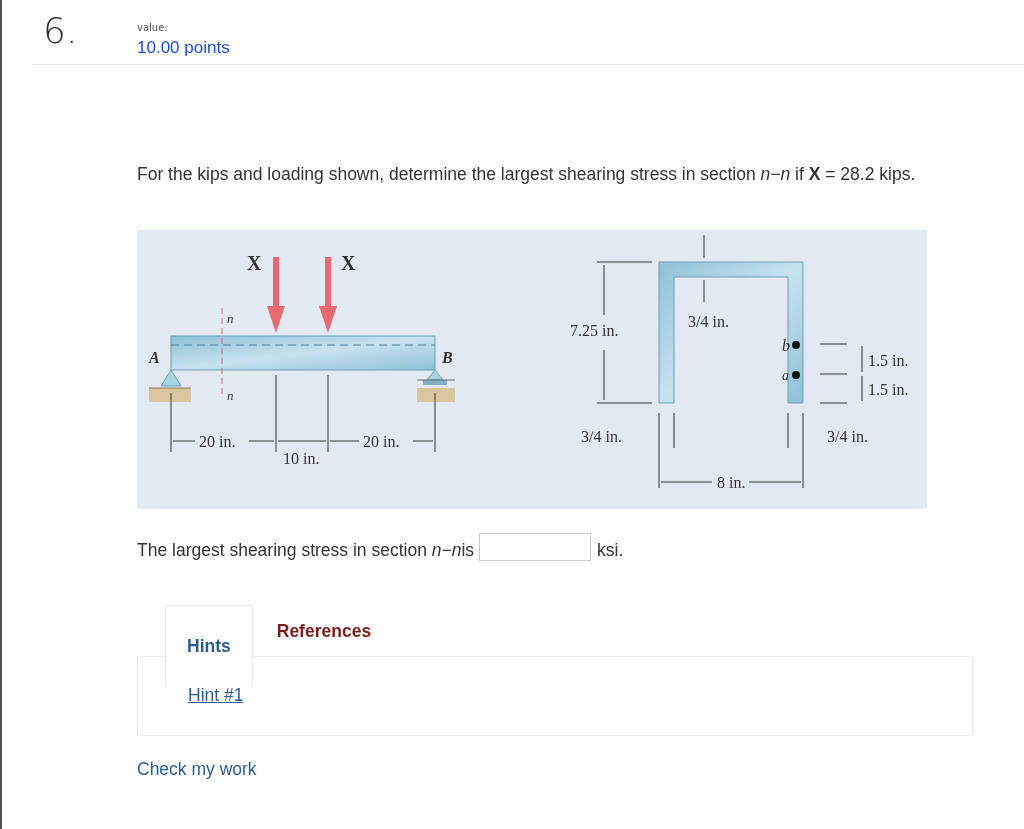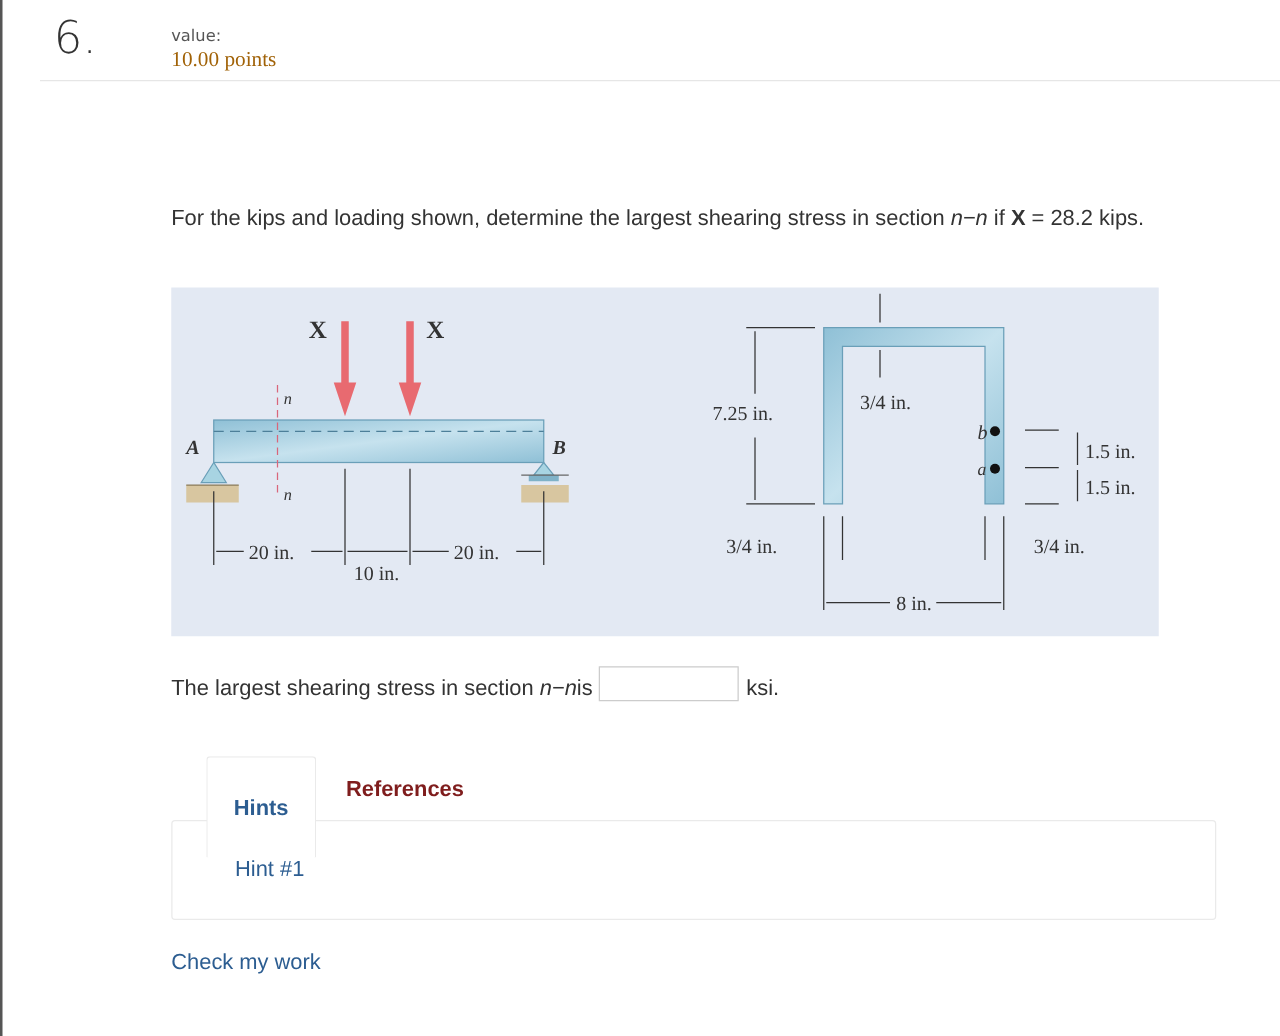--- a/index.html
+++ b/index.html
@@ -2,36 +2,36 @@
 <html><head>
   <meta charset="utf-8">
   <style>
     html, body { margin: 0; padding: 0; background: #ffffff; }
     body {
       width: 1024px; height: 829px; position: relative; overflow: hidden;
       font-family: "Liberation Sans", sans-serif; color: #333333;
     }
     .left-rule { position: absolute; left: 0; top: 0; width: 2px; height: 829px; background: #555555; }
     .q-number { position: absolute; left: 43px; top: 10px; font-size: 36px; color: #333; font-family: "DejaVu Sans", sans-serif; font-weight: 300; }
-    .value-label { position: absolute; left: 137px; top: 22px; font-size: 13px; color: #555; font-family: "DejaVu Sans", sans-serif; }
-    .points { position: absolute; left: 137px; top: 38px; font-size: 17px; color: #a16207; font-family: Liberation Serif, serif; }
+    .value-label { position: absolute; left: 137px; top: 22px; font-size: 10px; color: #555; font-family: "DejaVu Sans", sans-serif; }
+    .points { position: absolute; left: 137px; top: 38px; font-size: 17px; color: #1d4ed8; font-family: Liberation Sans, sans-serif; }
     .header-rule { position: absolute; left: 32px; top: 64px; width: 992px; height: 1px; background: #e6e6e6; }
     .prompt { position: absolute; left: 137px; top: 163px; font-size: 17.5px; line-height: 22px; color: #333; white-space: nowrap; }
     .prompt i { font-style: italic; }
     .prompt b { font-weight: bold; }
     .figure { position: absolute; left: 137px; top: 230px; width: 790px; height: 279px; background: #e3e9f3; }
     .figure svg { position: absolute; left: 0; top: 0; }
     .answer-line { position: absolute; left: 137px; top: 533px; font-size: 17.5px; color: #333; display: flex; align-items: flex-end; }
     .answer-line i { font-style: italic; }
     .answer-input { width: 112px; height: 28px; border: 1px solid #cccccc; margin: 0 6px 0 5px; box-sizing: border-box; font-size: 15px; }
     .tabs { position: absolute; left: 137px; top: 605px; height: 52px; display: flex; }
     .tab { font-size: 17.5px; font-weight: bold; color: #7f1d1d; padding: 0 24px; line-height: 52px; cursor: pointer; }
     .tab.active { color: #2c5d91; background: #fff; border: 1px solid #eaeaea; border-bottom: none; border-radius: 3px 3px 0 0; margin-left: 28px; padding: 14px 21px; height: 52px; position: relative; z-index: 2; }
     .tab-panel { position: absolute; left: 137px; top: 656px; width: 836px; height: 80px; border: 1px solid #eaeaea; border-radius: 3px; box-sizing: border-box; }
-    .hint-link { position: absolute; left: 50px; top: 28px; font-size: 17.5px; color: #2c5d91; }
+    .hint-link { position: absolute; left: 50px; top: 28px; font-size: 17.5px; color: #2c5d91; text-decoration: underline; }
     .check-link { position: absolute; left: 137px; top: 759px; font-size: 17.5px; color: #2c5d91; }
     .fig-text { font-family: "Liberation Serif", serif; fill: #333; }
   </style>
 </head>
 <body>
 
 <div class="left-rule"></div>
 
 <div class="q-number">6.</div>
 <div class="value-label">value:</div>

